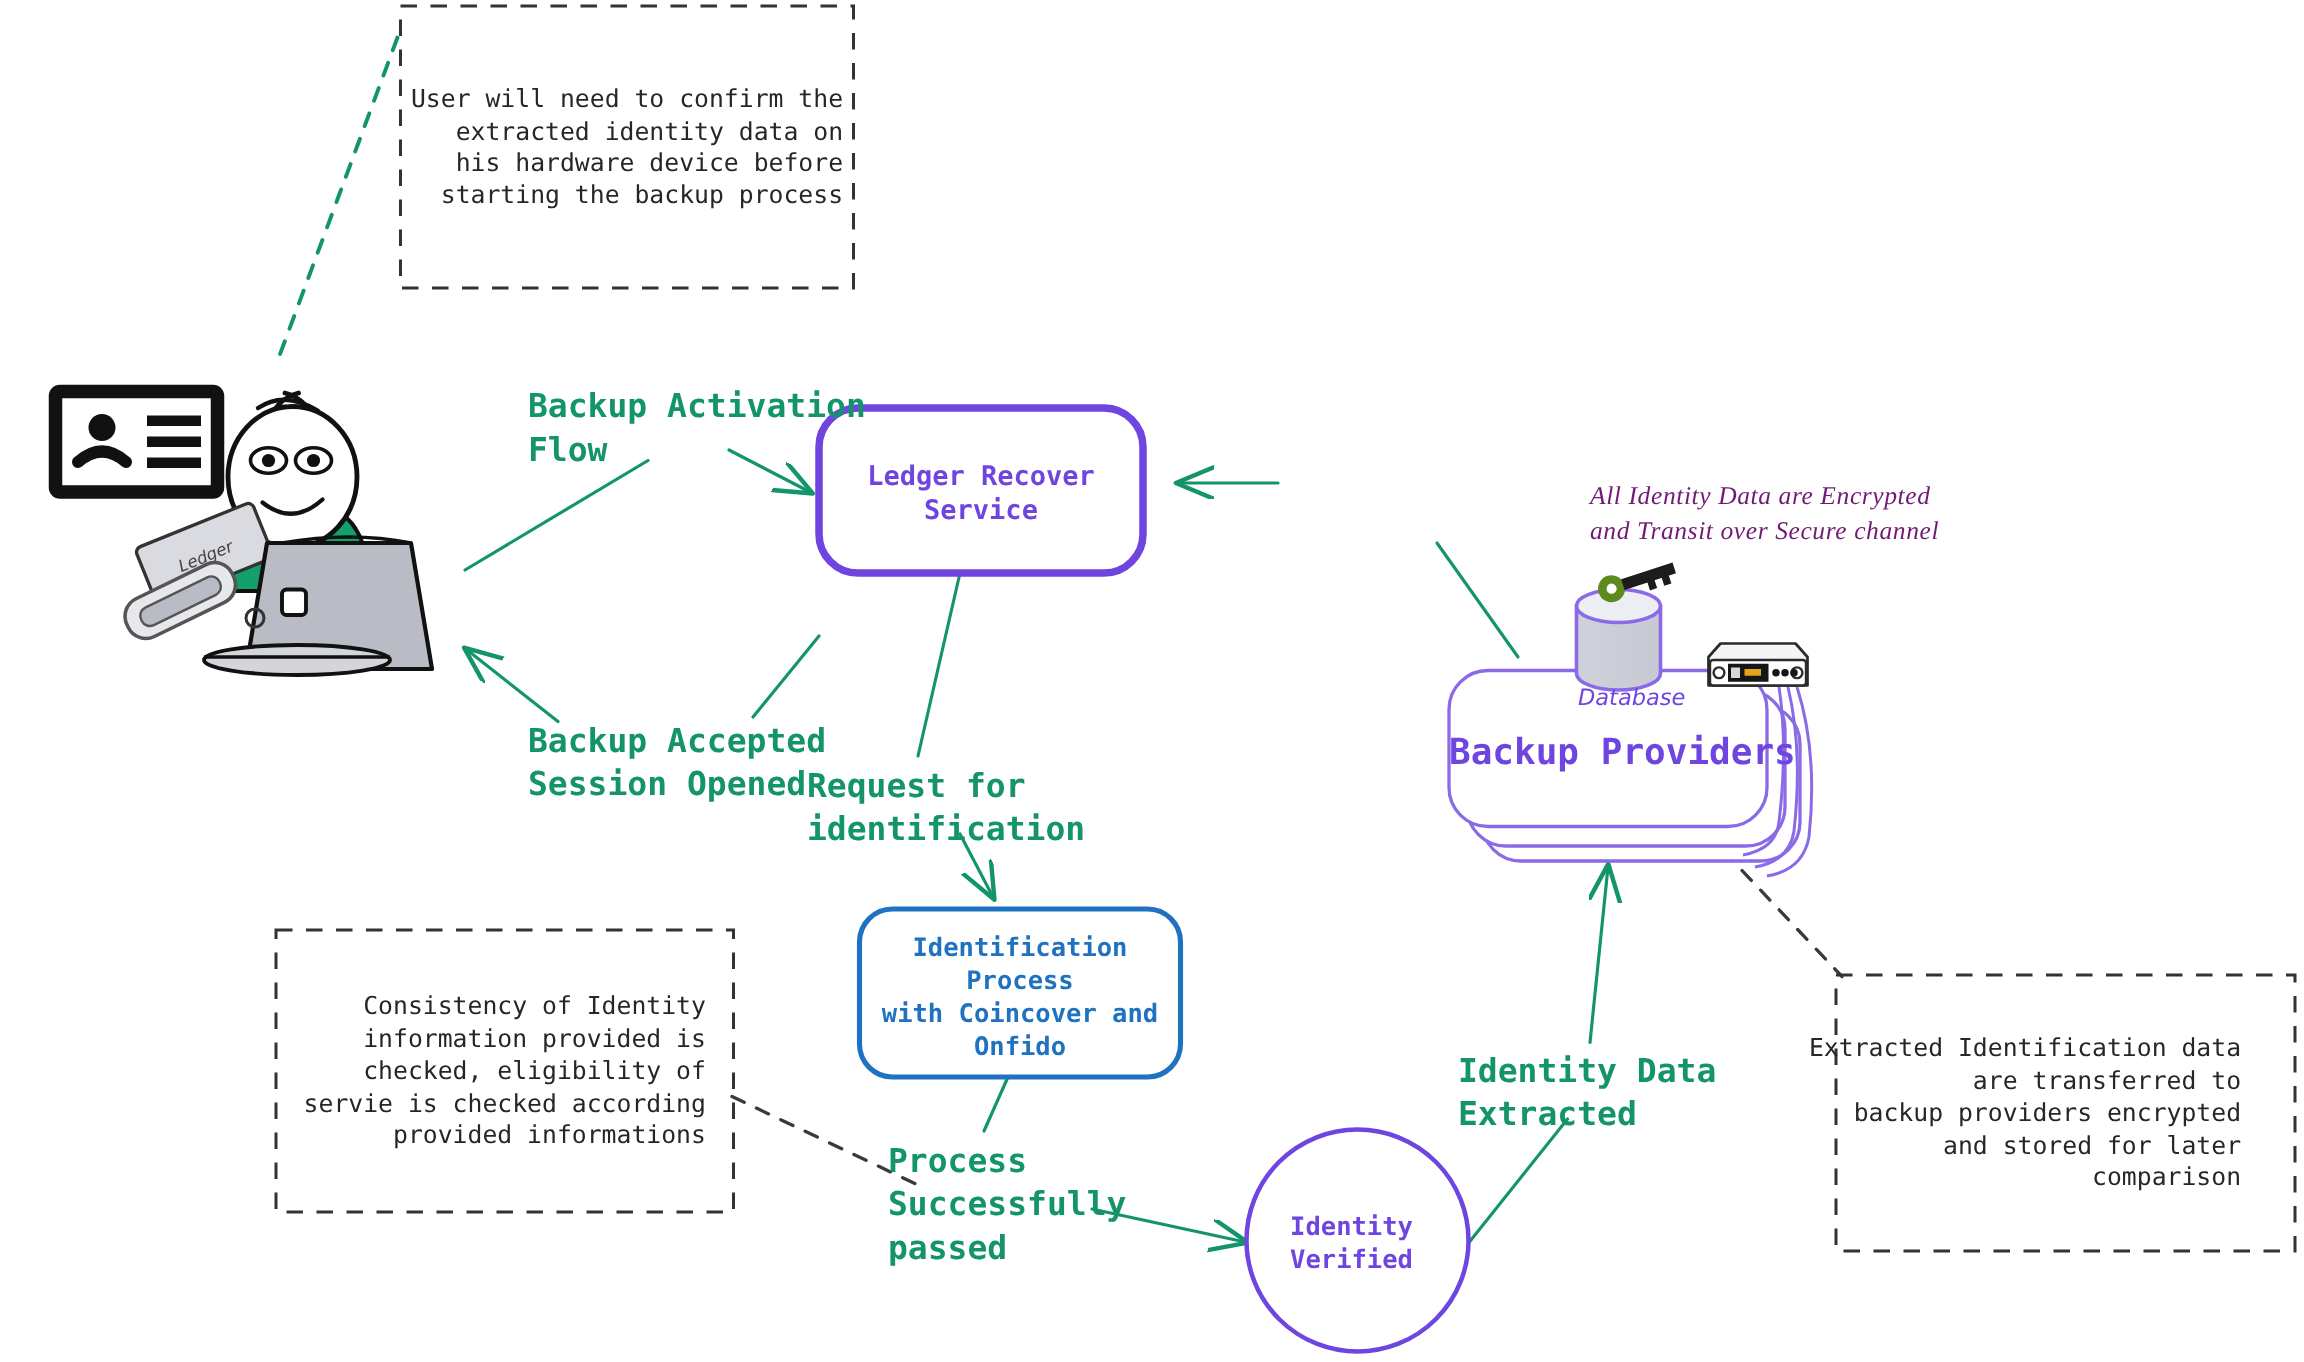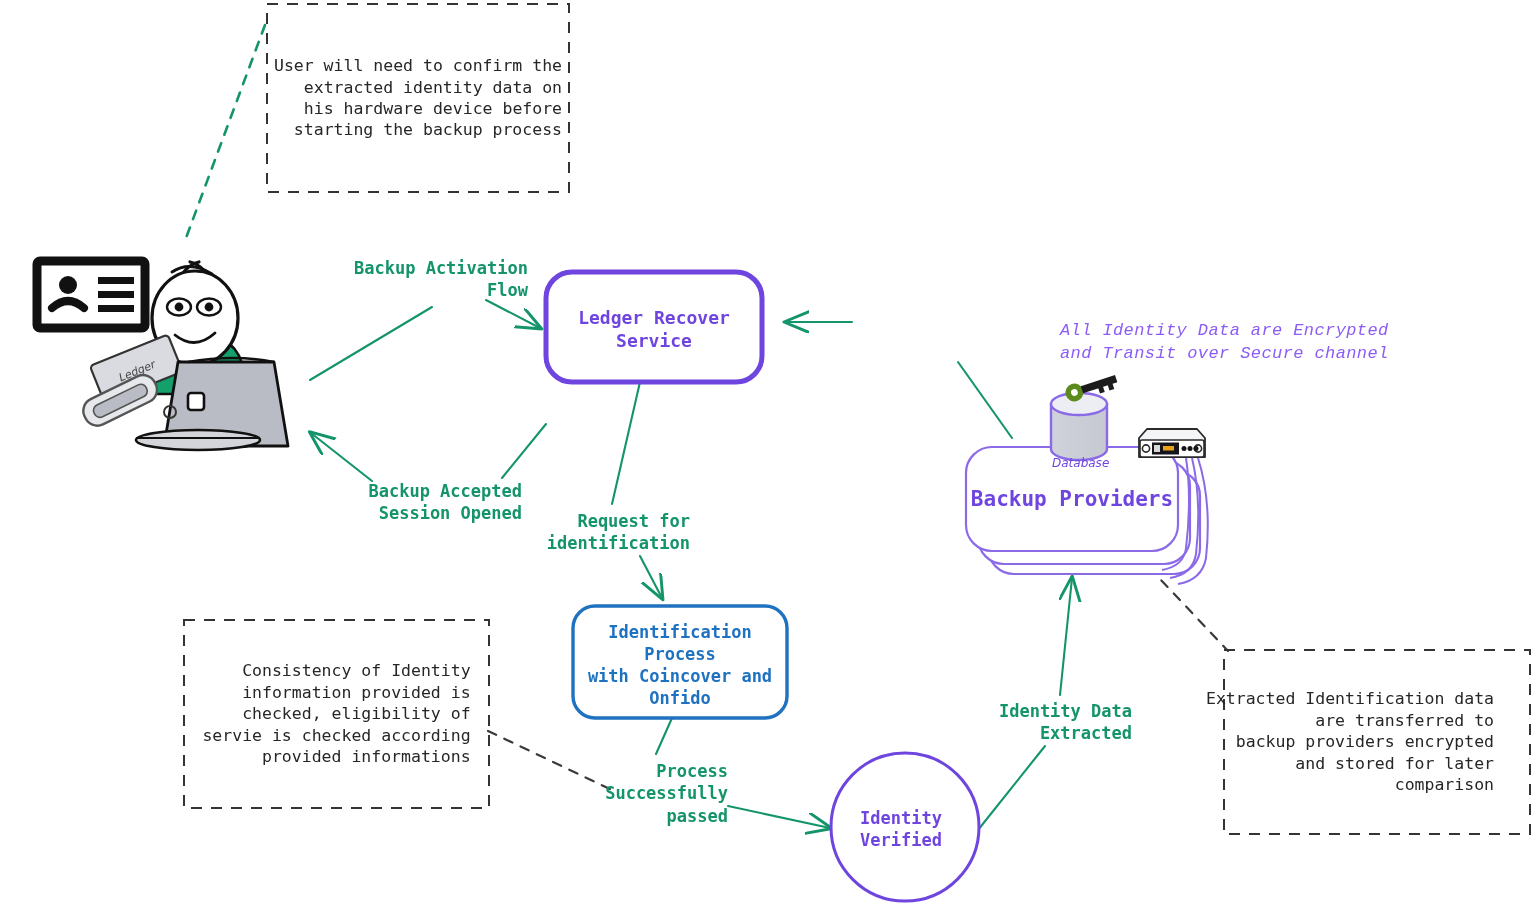--- a/index.html
+++ b/index.html
@@ -13,39 +13,39 @@
   
   .node-label{
     position:absolute;text-align:center;line-height:1.30;
     font-family:"DejaVu Sans Mono","Liberation Mono",monospace;
     white-space:pre;
   }
   .purple-text{color:#6f45e0;}
   .blue-text{color:#1f72c0;}
 
   .edge-label{
-    position:absolute;text-align:right;line-height:1.32;
-    color:#14946b;font-size:17px;font-weight:700;white-space:pre;
+    position:absolute;text-align:left;line-height:1.32;
+    color:#14946b;font-size:22px;font-weight:700;white-space:pre;
     font-family:"DejaVu Sans Mono","Liberation Mono",monospace;
   }
   .note-box{
     position:absolute;display:flex;align-items:center;justify-content:center;
     box-sizing:border-box;padding:6px 10px;
   }
   .note-box .txt{
     text-align:right;font-size:16.5px;line-height:1.30;color:#262626;white-space:pre;
     font-family:"DejaVu Sans Mono","Liberation Mono",monospace;
   }
   .hand-note{
-    position:absolute;color:#8b5cf6;font-size:17px;line-height:1.35;
-    white-space:pre;font-family:Liberation Mono, monospace;
+    position:absolute;color:#701a75;font-size:17px;line-height:1.35;
+    white-space:pre;font-family:Liberation Serif, serif;
     font-style:italic;letter-spacing:.4px;
   }
   .db-caption{
-    position:absolute;color:#6f45e0;font-size:12px;white-space:pre;
+    position:absolute;color:#6f45e0;font-size:15px;white-space:pre;
     font-family:"DejaVu Sans","Liberation Sans",sans-serif;font-style:italic;
   }
 </style>
 </head>
 <body>
 
 <div id="canvas">
 
   <svg id="art" viewBox="0 0 1536 908">
     <defs>
@@ -203,21 +203,21 @@
 Service</div>
 
   <div class="node-label blue-text" style="left:573px;top:621px;width:214px;font-size:17px;font-weight:700;">Identification
 Process
 with Coincover and
 Onfido</div>
 
   <div class="node-label purple-text" style="left:831px;top:807px;width:140px;font-size:17px;font-weight:700;">Identity
 Verified</div>
 
-  <div class="node-label purple-text" style="left:966px;top:486px;width:212px;font-size:21px;font-weight:700;">Backup Providers</div>
+  <div class="node-label purple-text" style="left:966px;top:486px;width:212px;font-size:24px;font-weight:700;">Backup Providers</div>
 
   <div class="db-caption" style="left:1052px;top:456px;">Database</div>
 
   <div class="edge-label" style="left:352px;top:257px;width:176px;">Backup Activation
 Flow</div>
 
   <div class="edge-label" style="left:352px;top:480px;width:170px;">Backup Accepted
 Session Opened</div>
 
   <div class="edge-label" style="left:538px;top:510px;width:152px;">Request for

